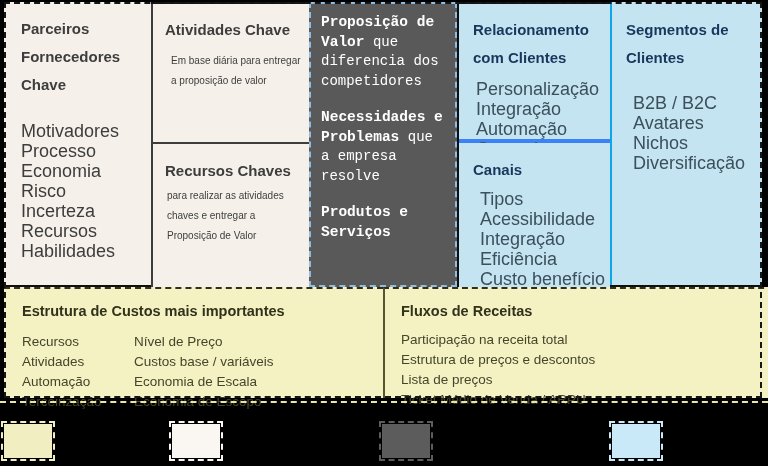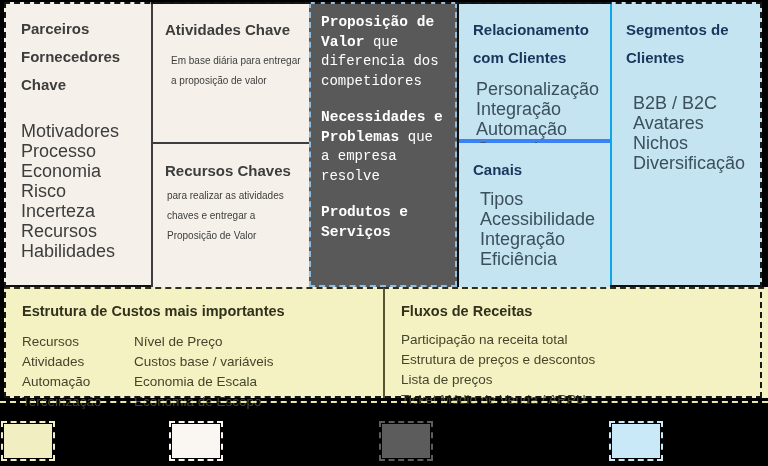--- a/index.html
+++ b/index.html
@@ -106,20 +106,21 @@
     </ul>
   </div>
 
   <div class="box blue channels">
     <h2 class="box-title">Canais</h2>
     <ul>
       <li>Tipos</li>
       <li>Acessibilidade</li>
       <li>Integração</li>
       <li>Eficiência</li>
+      <li>Custo benefício</li>
     </ul>
   </div>
 
   <div class="box blue segments">
     <h2 class="box-title">Segmentos de Clientes</h2>
     <ul>
       <li>B2B / B2C</li>
       <li>Avatares</li>
       <li>Nichos</li>
       <li>Diversificação</li>

